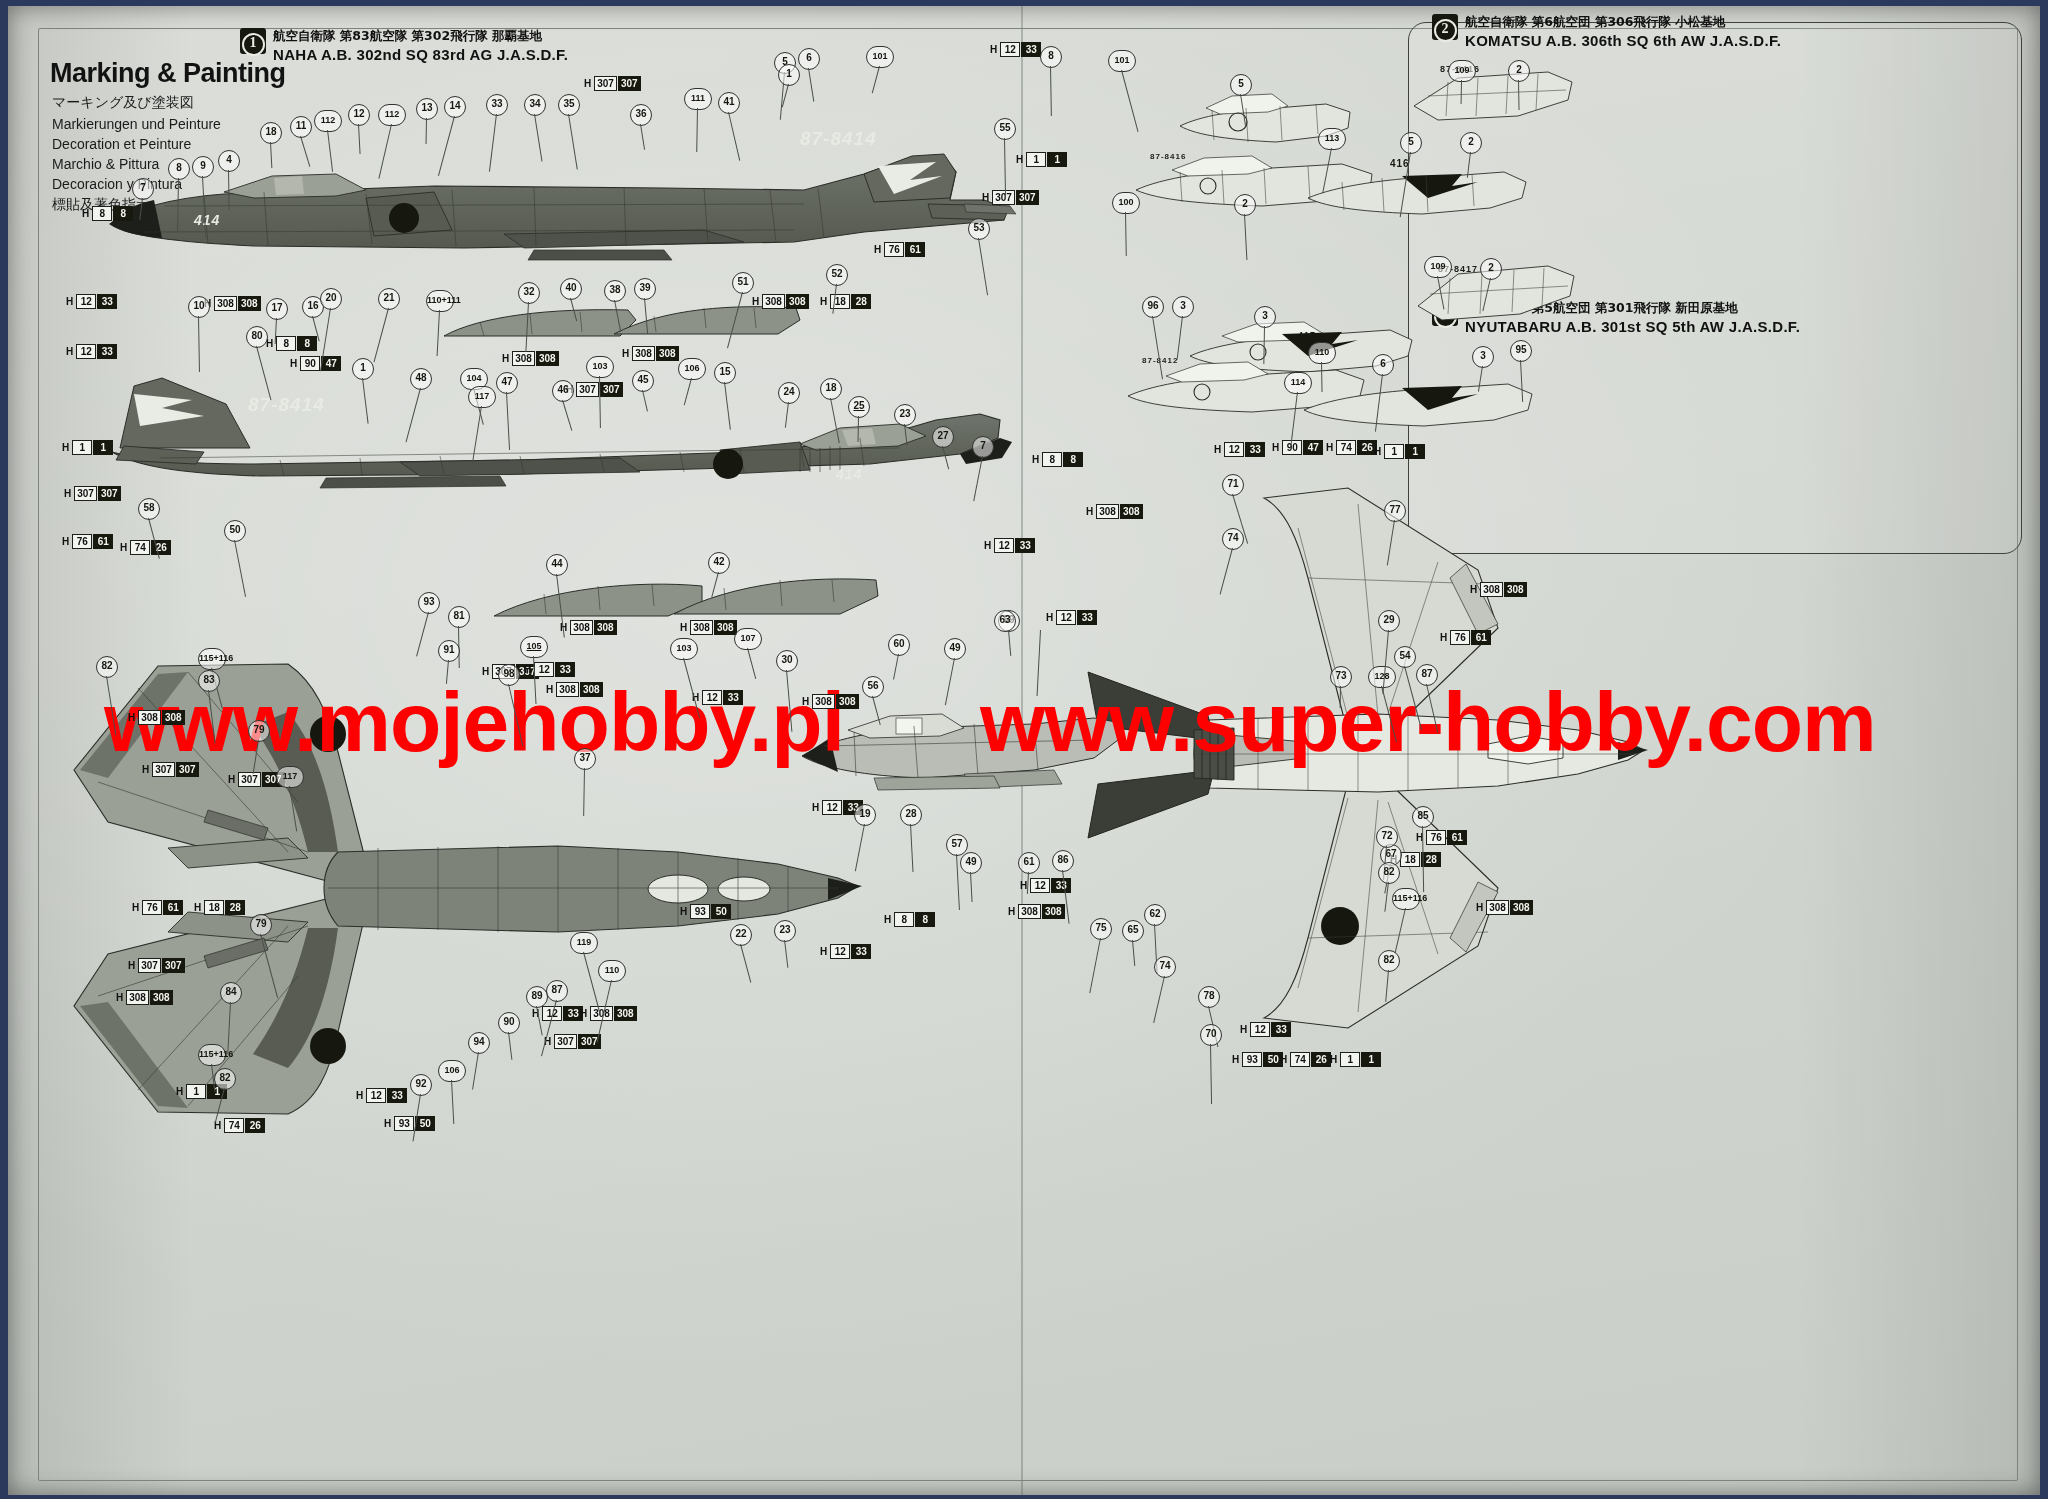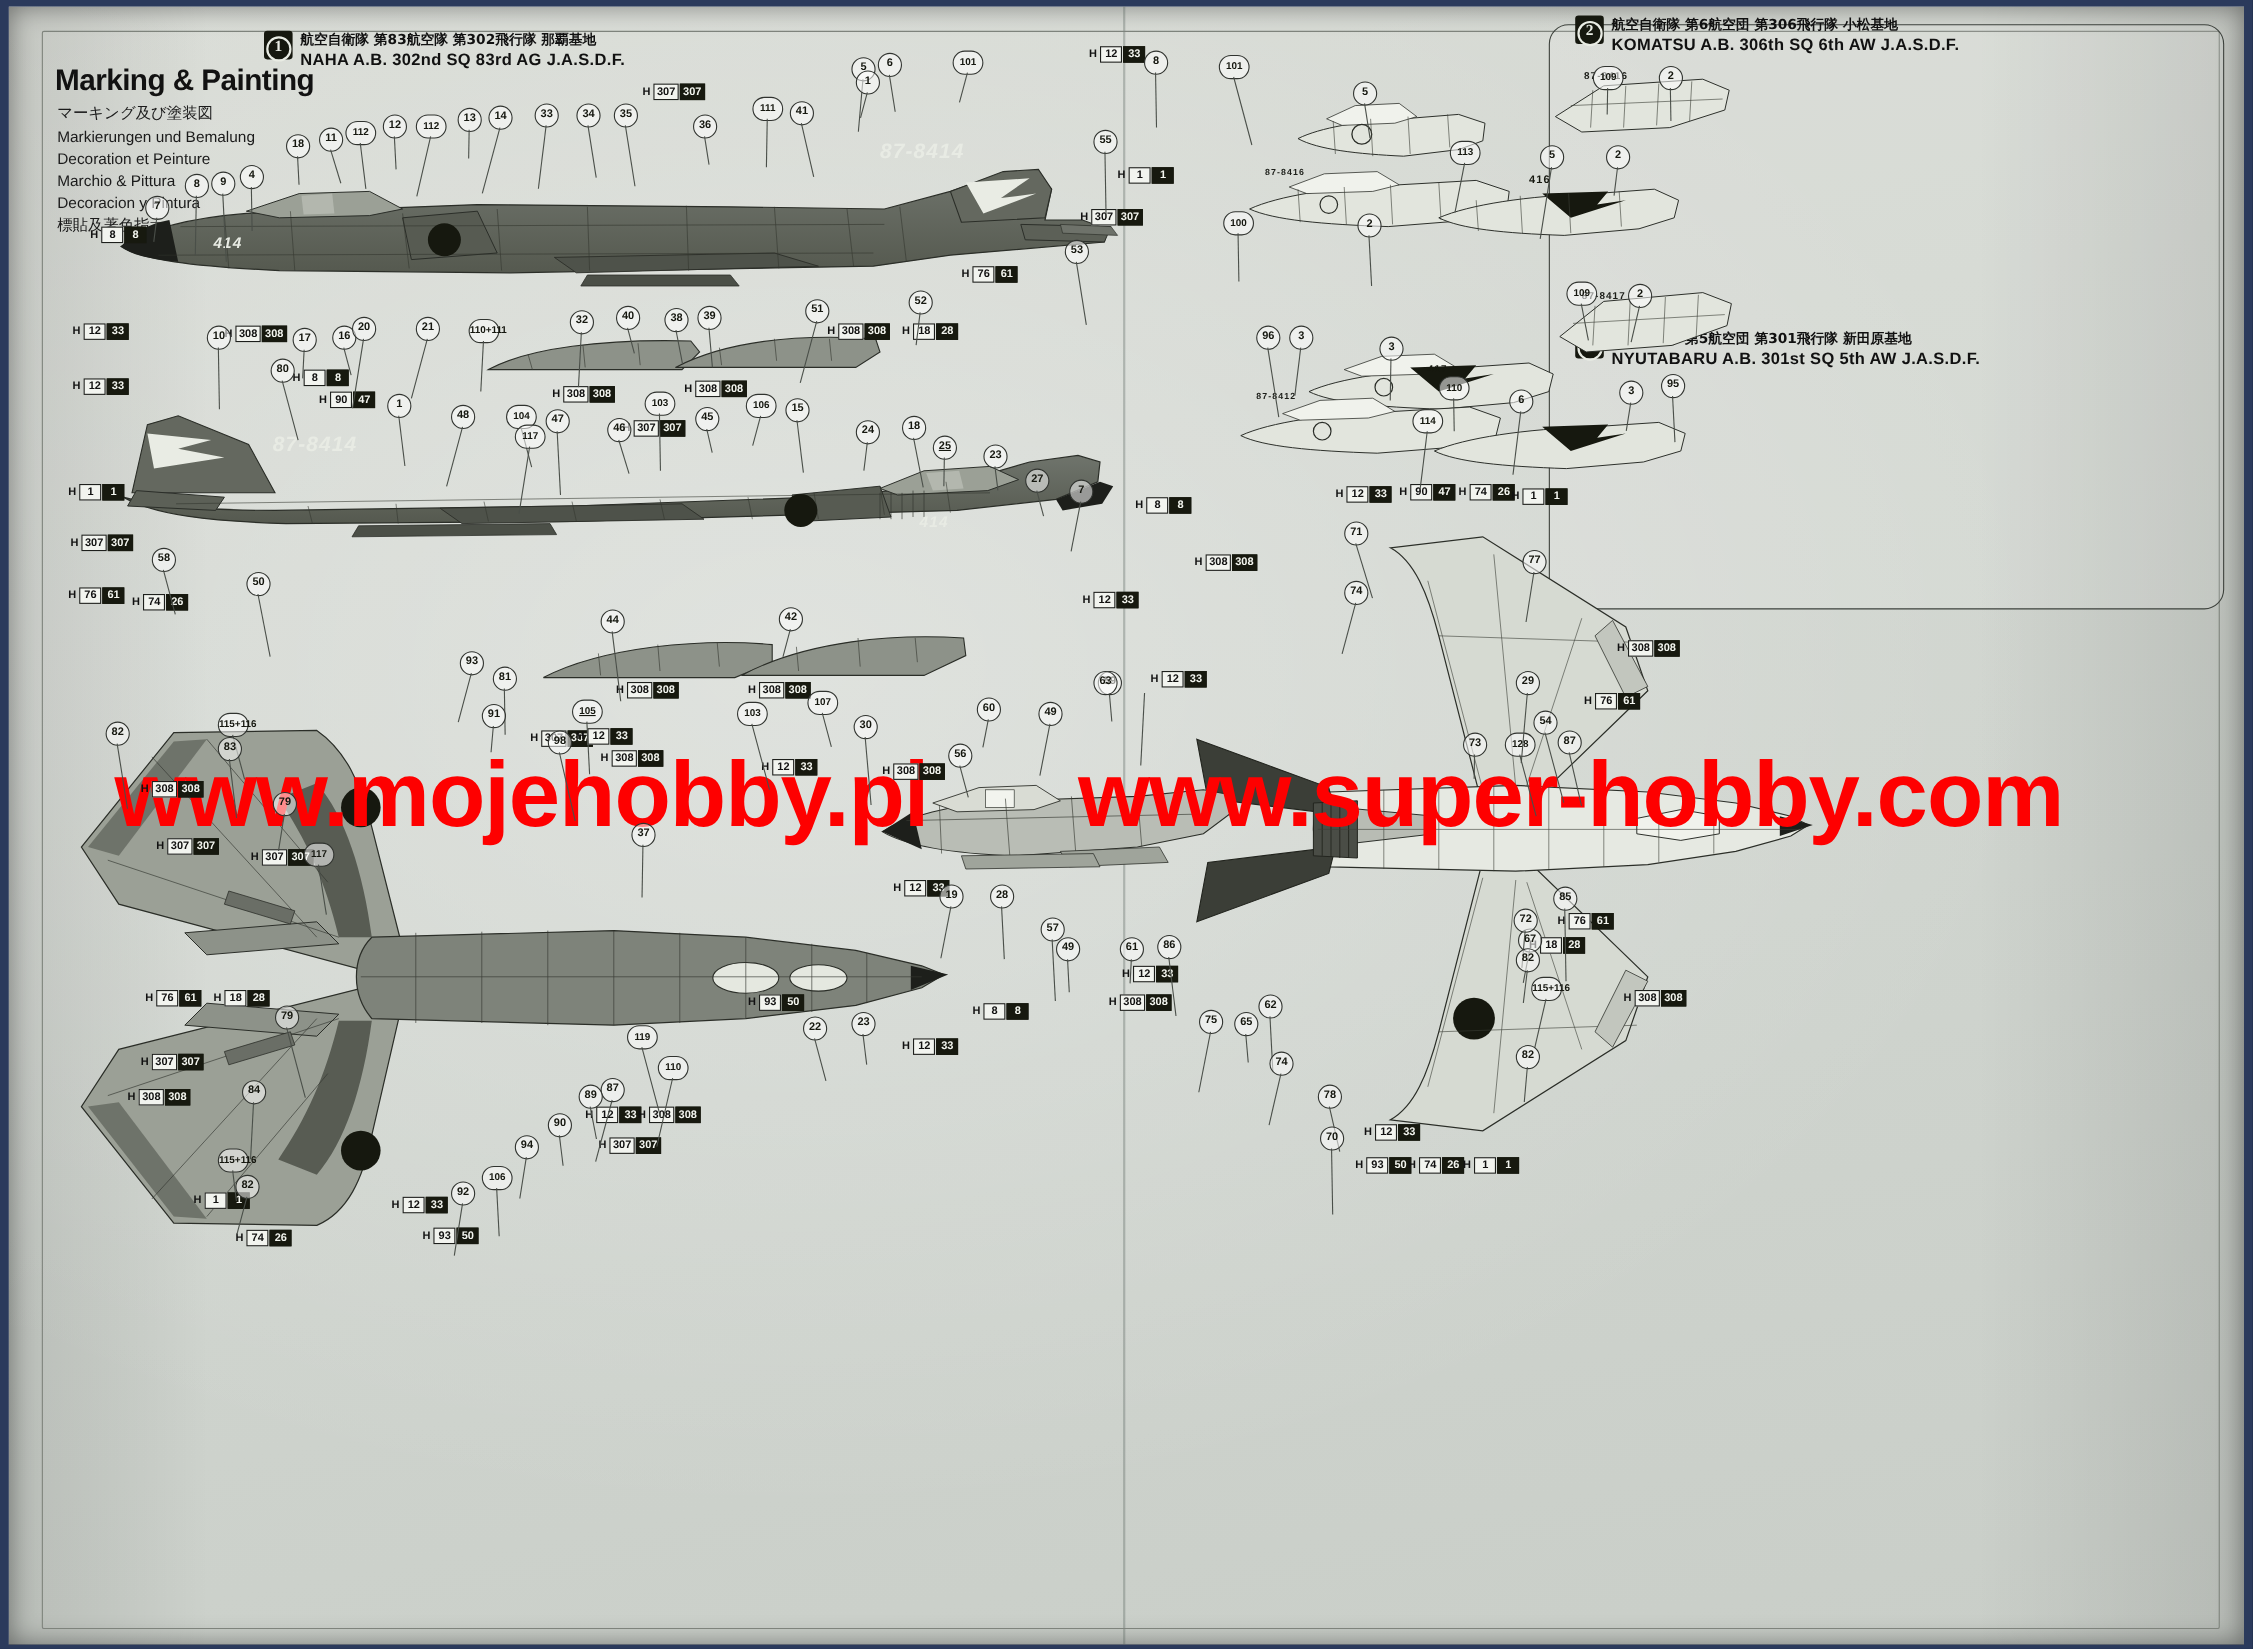--- a/index.html
+++ b/index.html
@@ -74,21 +74,21 @@
 </head>
 <body>
 
 <div id="page">
   <div id="paper">
     <div class="crease" style="left:1013px"></div>
     <div class="frame"></div>
 
     <div class="ttl" style="left:42px;top:52px;font-size:27px;">Marking &amp; Painting</div>
     <div class="sub jp" style="left:44px;top:88px;font-size:14px;">マーキング及び塗装図</div>
-    <div class="sub" style="left:44px;top:110px;font-size:14px;">Markierungen und Bemalung</div>
+    <div class="sub" style="left:44px;top:110px;font-size:14px;">Markierungen und Peinture</div>
     <div class="sub" style="left:44px;top:130px;font-size:14px;">Decoration et Peinture</div>
     <div class="sub" style="left:44px;top:150px;font-size:14px;">Marchio &amp; Pittura</div>
     <div class="sub" style="left:44px;top:170px;font-size:14px;">Decoracion y Pintura</div>
     <div class="sub jp" style="left:44px;top:190px;font-size:14px;">標貼及著色指示</div>
 
     <div class="schemeHdr" style="left:232px;top:22px;">
       <div class="badge"><span>1</span></div>
       <div class="schemeTxt">
         <div class="l1">航空自衛隊 第83航空隊 第302飛行隊 那覇基地</div>
         <div class="l2">NAHA A.B. 302nd SQ 83rd AG J.A.S.D.F.</div>

